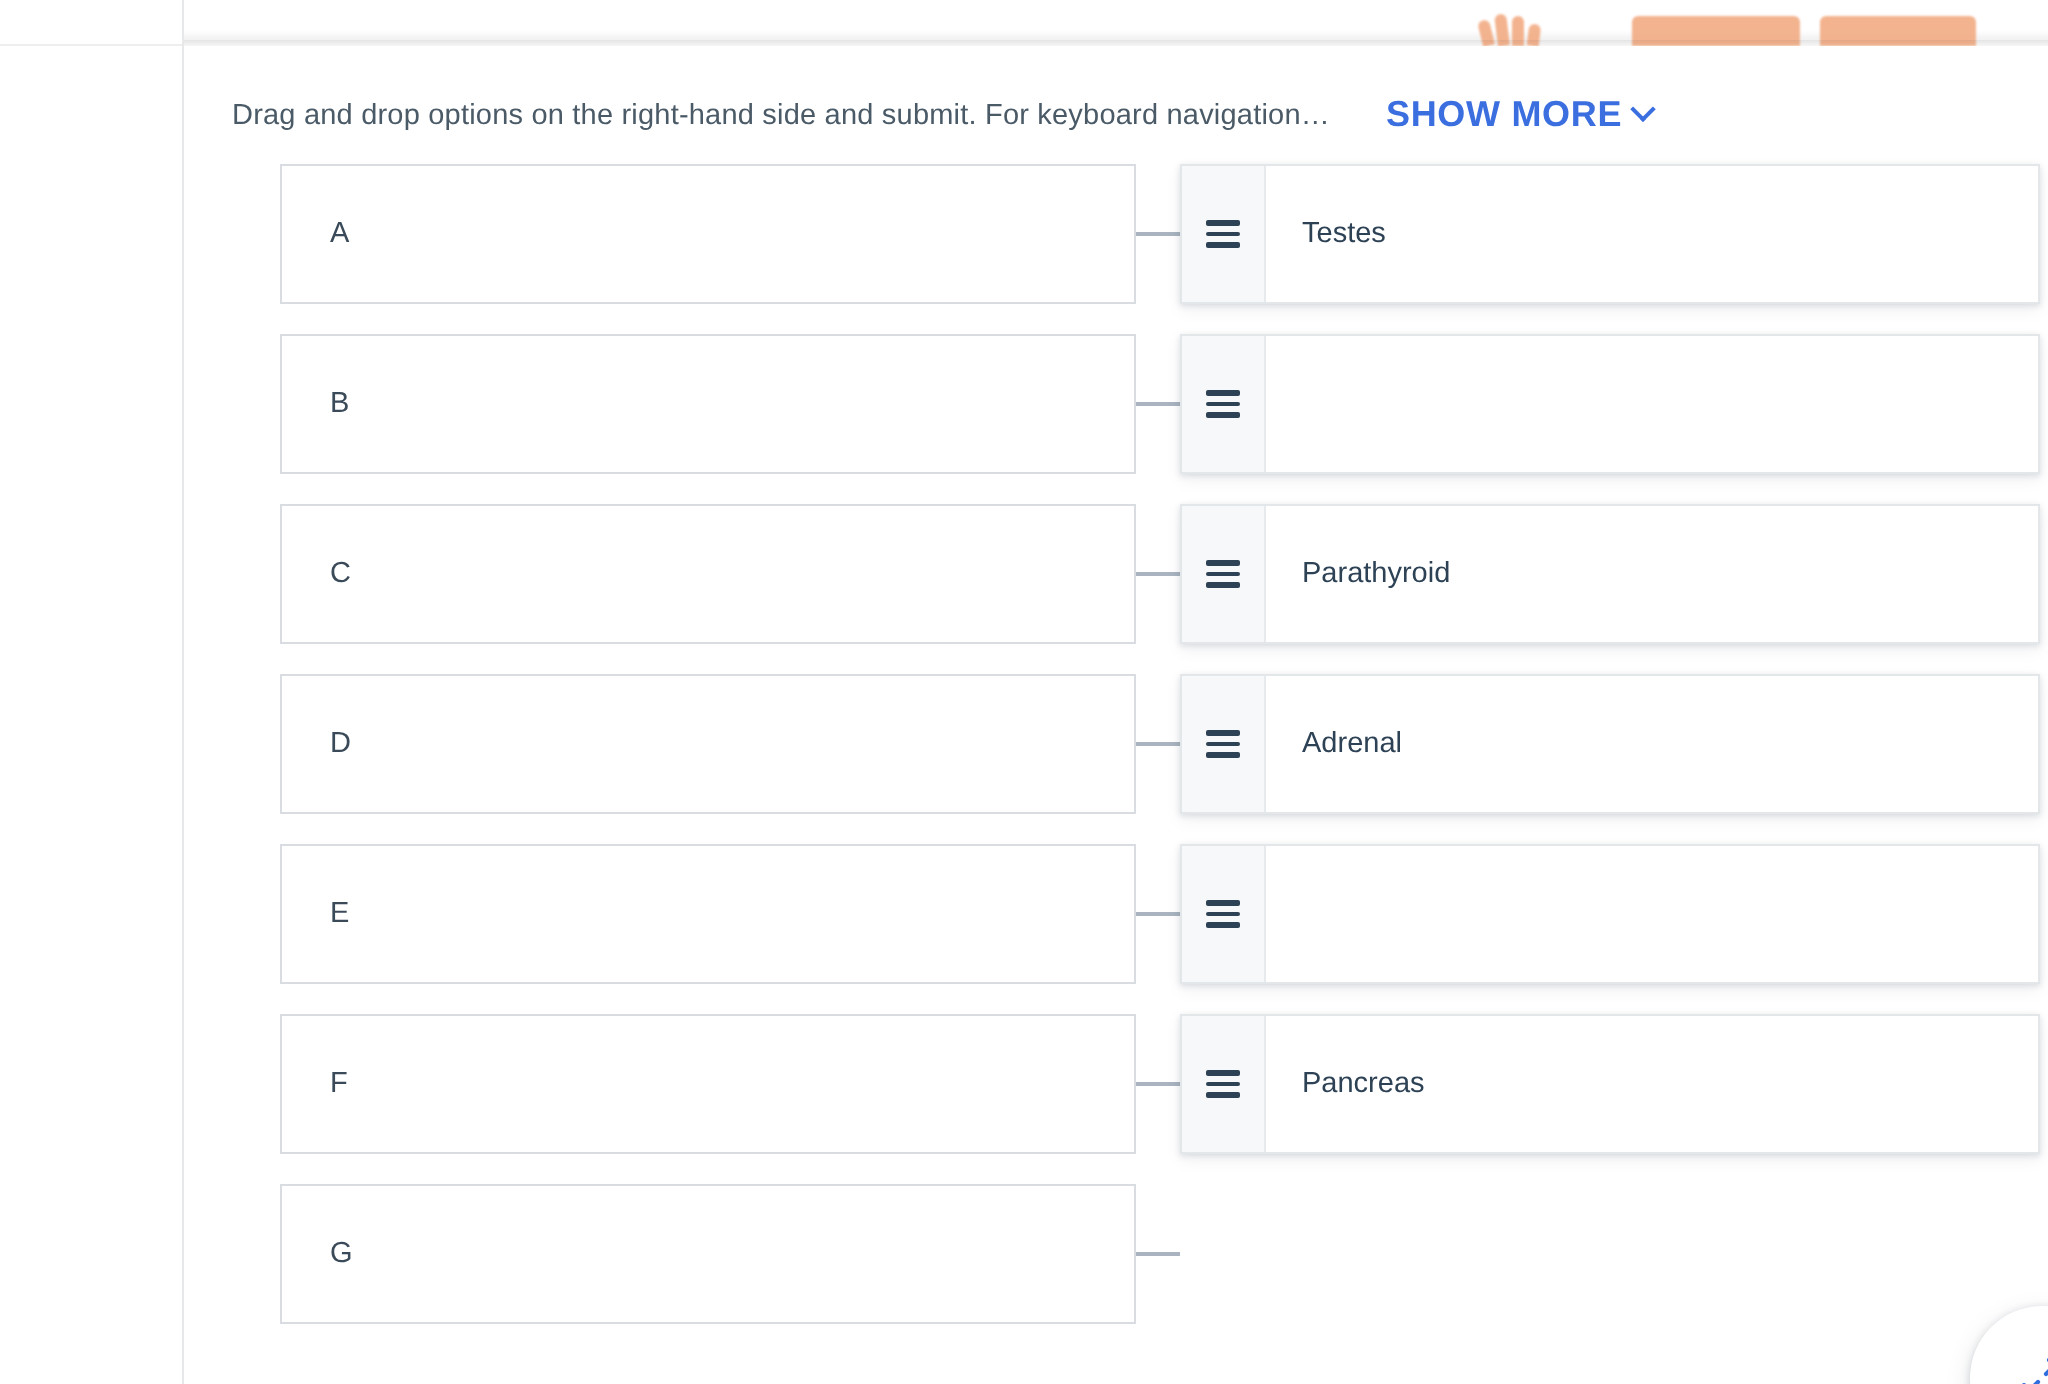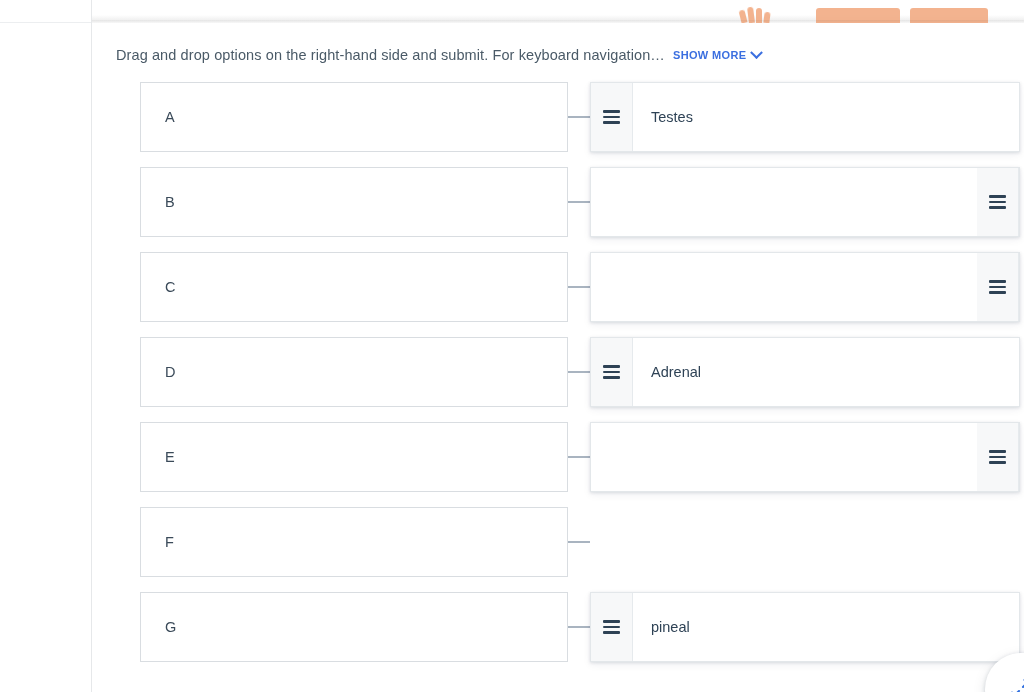--- a/index.html
+++ b/index.html
@@ -82,33 +82,34 @@
     background: #ffffff;
   }
 
   
   .instruction {
     position: absolute;
     left: 24px; top: 24px;
     display: flex;
     align-items: center;
     white-space: nowrap;
+    gap: 20px;
   }
   .instruction .text {
     font-size: 14.5px;
     color: #4a5a67;
     letter-spacing: .1px;
   }
   .show-more {
     margin-left: 8px;
     display: inline-flex;
     align-items: center;
     gap: 6px;
     color: #3b6fe0;
-    font-size: 11px;
+    font-size: 18px;
     font-weight: 700;
     letter-spacing: .35px;
     cursor: pointer;
     text-align: center;
   }
   .chev {
     display: inline-block;
     width: 9px; height: 9px;
     border-right: 2px solid #3b6fe0;
     border-bottom: 2px solid #3b6fe0;
@@ -152,21 +153,20 @@
   .answer {
     position: absolute;
     left: 498px; top: 0;
     width: 430px; height: 70px;
     background: #ffffff;
     border: 1px solid #e3e7ea;
     box-shadow: 0 1px 3px rgba(24,40,60,.13), 0 3px 8px rgba(24,40,60,.06);
     display: flex;
     align-items: stretch;
     overflow: hidden;
-    justify-content: flex-end;
   }
   .handle {
     width: 42px;
     flex: 0 0 42px;
     background: #f7f8f9;
     border-right: 1px solid #e6eaed;
     display: flex;
     align-items: center;
     justify-content: center;
     cursor: grab;
@@ -283,20 +283,21 @@
           </div>
           <div class="connector"></div>
           <div class="answer">
             <div class="handle">
               <span class="bars">
                 <i></i>
                 <i></i>
                 <i></i>
               </span>
             </div>
+            <div class="label">Parathyroid</div>
           </div>
         </div>
         <div class="row">
           <div class="stem">
             <span class="letter">D</span>
           </div>
           <div class="connector"></div>
           <div class="answer">
             <div class="handle">
               <span class="bars">
@@ -321,36 +322,36 @@
                 <i></i>
               </span>
             </div>
           </div>
         </div>
         <div class="row">
           <div class="stem">
             <span class="letter">F</span>
           </div>
           <div class="connector"></div>
+          <div class="answer">
+            <div class="handle">
+              <span class="bars">
+                <i></i>
+                <i></i>
+                <i></i>
+              </span>
+            </div>
+            <div class="label">Pancreas</div>
+          </div>
         </div>
         <div class="row">
           <div class="stem">
             <span class="letter">G</span>
           </div>
           <div class="connector"></div>
-          <div class="answer">
-            <div class="handle">
-              <span class="bars">
-                <i></i>
-                <i></i>
-                <i></i>
-              </span>
-            </div>
-            <div class="label">pineal</div>
-          </div>
         </div>
       </div>
 
   </div>
 
   <div class="fab">
     <svg width="22" height="22" viewBox="0 0 22 22">
       <g fill="none" stroke="#2f6ede" stroke-width="2.1" stroke-linecap="round" stroke-linejoin="round">
         <path d="M13 9 L20 2"></path>
         <path d="M14.5 2 L20 2 L20 7.5"></path>

